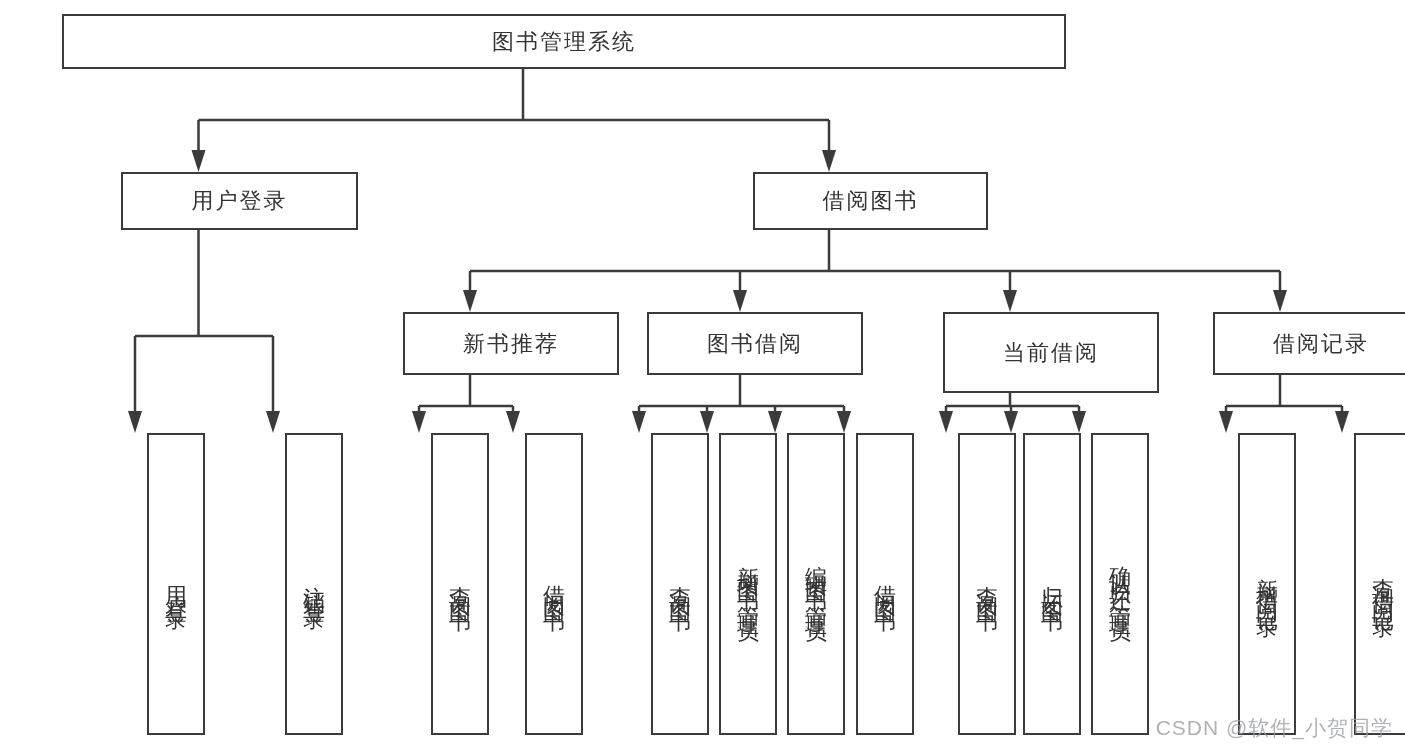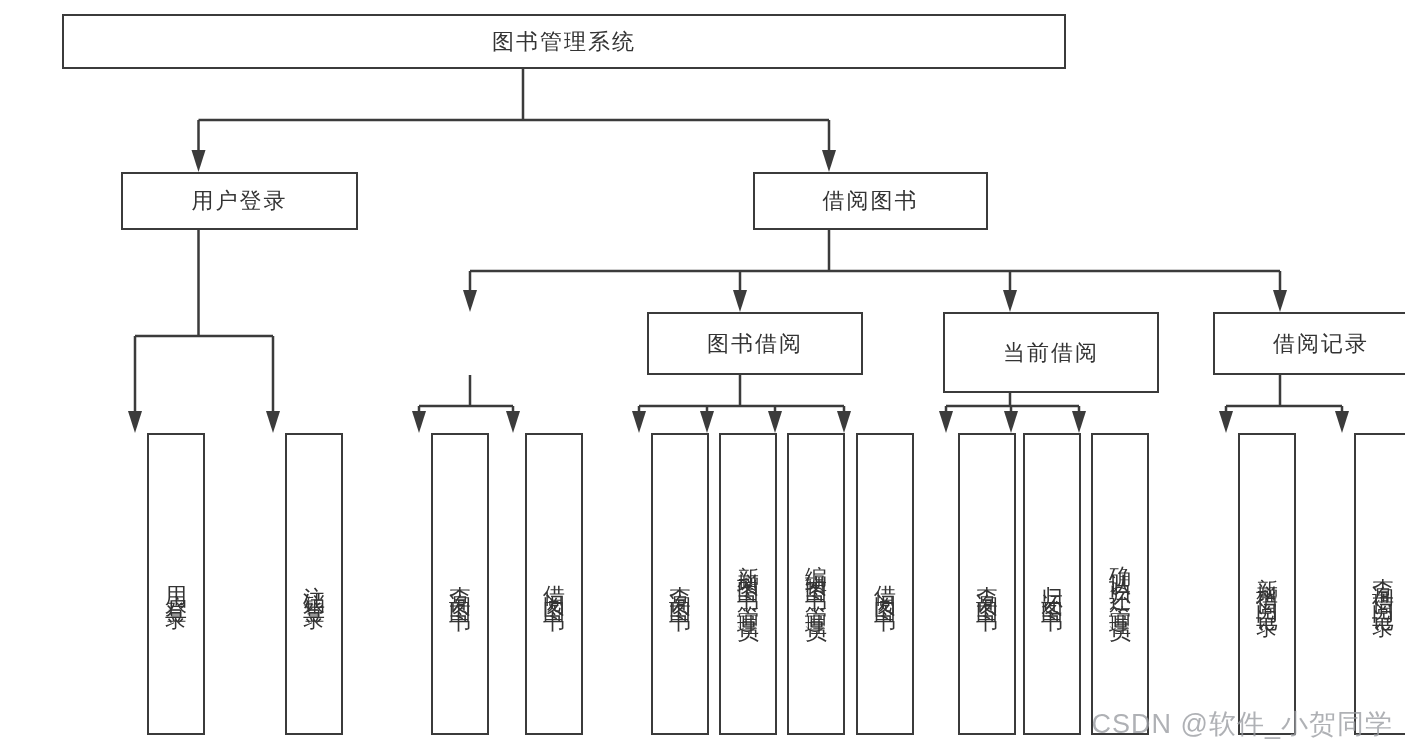--- a/index.html
+++ b/index.html
@@ -18,21 +18,21 @@
     display:flex;align-items:center;justify-content:center;
     font-size:22px;color:#333333;margin-left:41px;
   }
   .node.h span{letter-spacing:2px;white-space:nowrap;}
   .node.v{
     writing-mode:vertical-rl;text-orientation:mixed;
   }
   .node.v span{letter-spacing:8px;line-height:1;white-space:nowrap;}
   .watermark{
     position:absolute;right:12px;bottom:5px;
-    font-size:27px;color:rgba(155,158,162,0.8);
+    font-size:21px;color:rgba(155,158,162,0.8);
     letter-spacing:1px;white-space:nowrap;z-index:5;
   }
 </style>
 </head>
 <body>
 
 <div class="canvas">
 
   <svg class="wires" width="1405" height="747" viewBox="0 0 1405 747">
 
@@ -88,20 +88,23 @@
     <span>图书管理系统</span>
   </div>
 
   <div class="node h" style="left:80px;top:172px;width:237px;height:58px">
     <span>用户登录</span>
   </div>
   <div class="node h" style="left:712px;top:172px;width:235px;height:58px">
     <span>借阅图书</span>
   </div>
 
+  <div class="node h" style="left:362px;top:312px;width:216px;height:63px">
+    <span>新书推荐</span>
+  </div>
   <div class="node h" style="left:606px;top:312px;width:216px;height:63px">
     <span>图书借阅</span>
   </div>
   <div class="node h" style="left:902px;top:312px;width:216px;height:81px">
     <span>当前借阅</span>
   </div>
   <div class="node h" style="left:1172px;top:312px;width:216px;height:63px">
     <span>借阅记录</span>
   </div>
 

